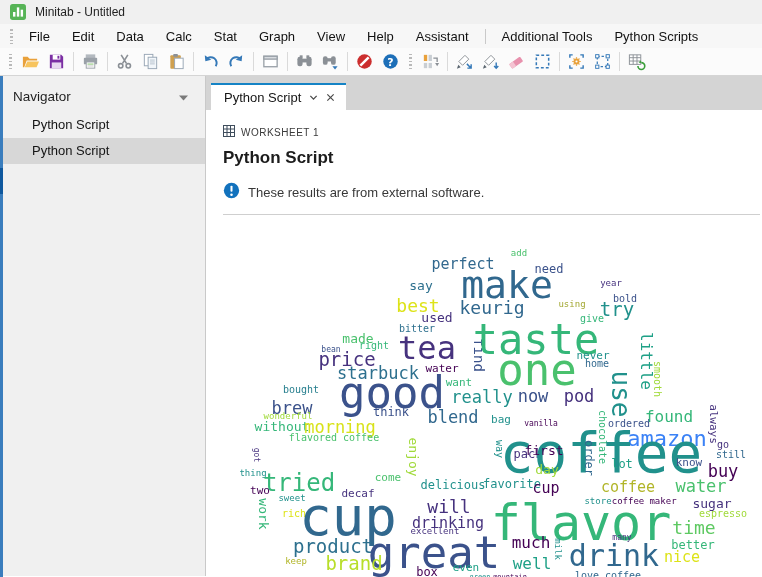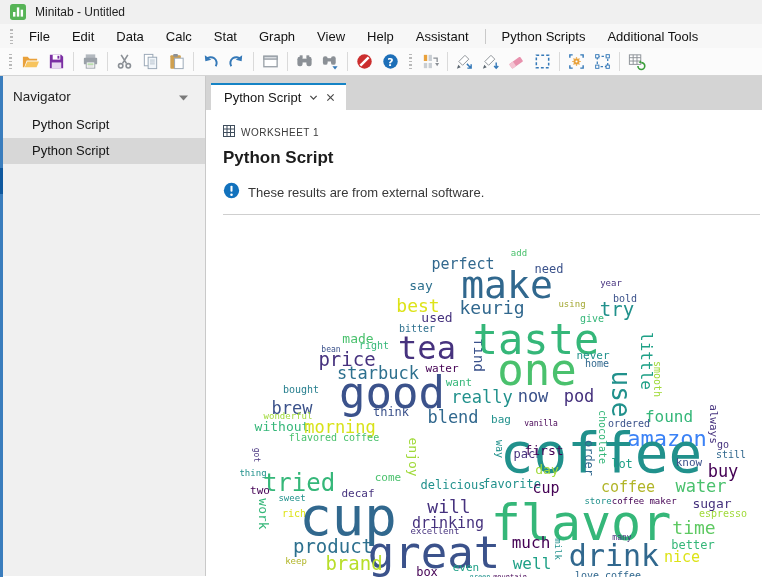--- a/index.html
+++ b/index.html
@@ -74,22 +74,22 @@
         <span class="menu-item">Data</span>
         <span class="menu-item">Calc</span>
         <span class="menu-item">Stat</span>
         <span class="menu-item">Graph</span>
         <span class="menu-item">View</span>
         <span class="menu-item">Help</span>
         <span class="menu-item">Assistant</span>
       </nav>
     <span class="menusep"></span>
     <nav class="menu-right">
+        <span class="menu-item">Additional Tools</span>
         <span class="menu-item">Python Scripts</span>
-        <span class="menu-item">Additional Tools</span>
       </nav>
   </div>
 
   <div class="toolbar">
       <span class="handle"></span>
       <span class="tool">
         <svg viewBox="0 0 20 20">
           <path d="M2 16V5h5l2 2h8v2H6l-2.6 7z" fill="#e9a13b"></path>
           <path d="M4 16l2.6-6H19l-2.6 6z" fill="#f7c45e"></path>
         </svg>

